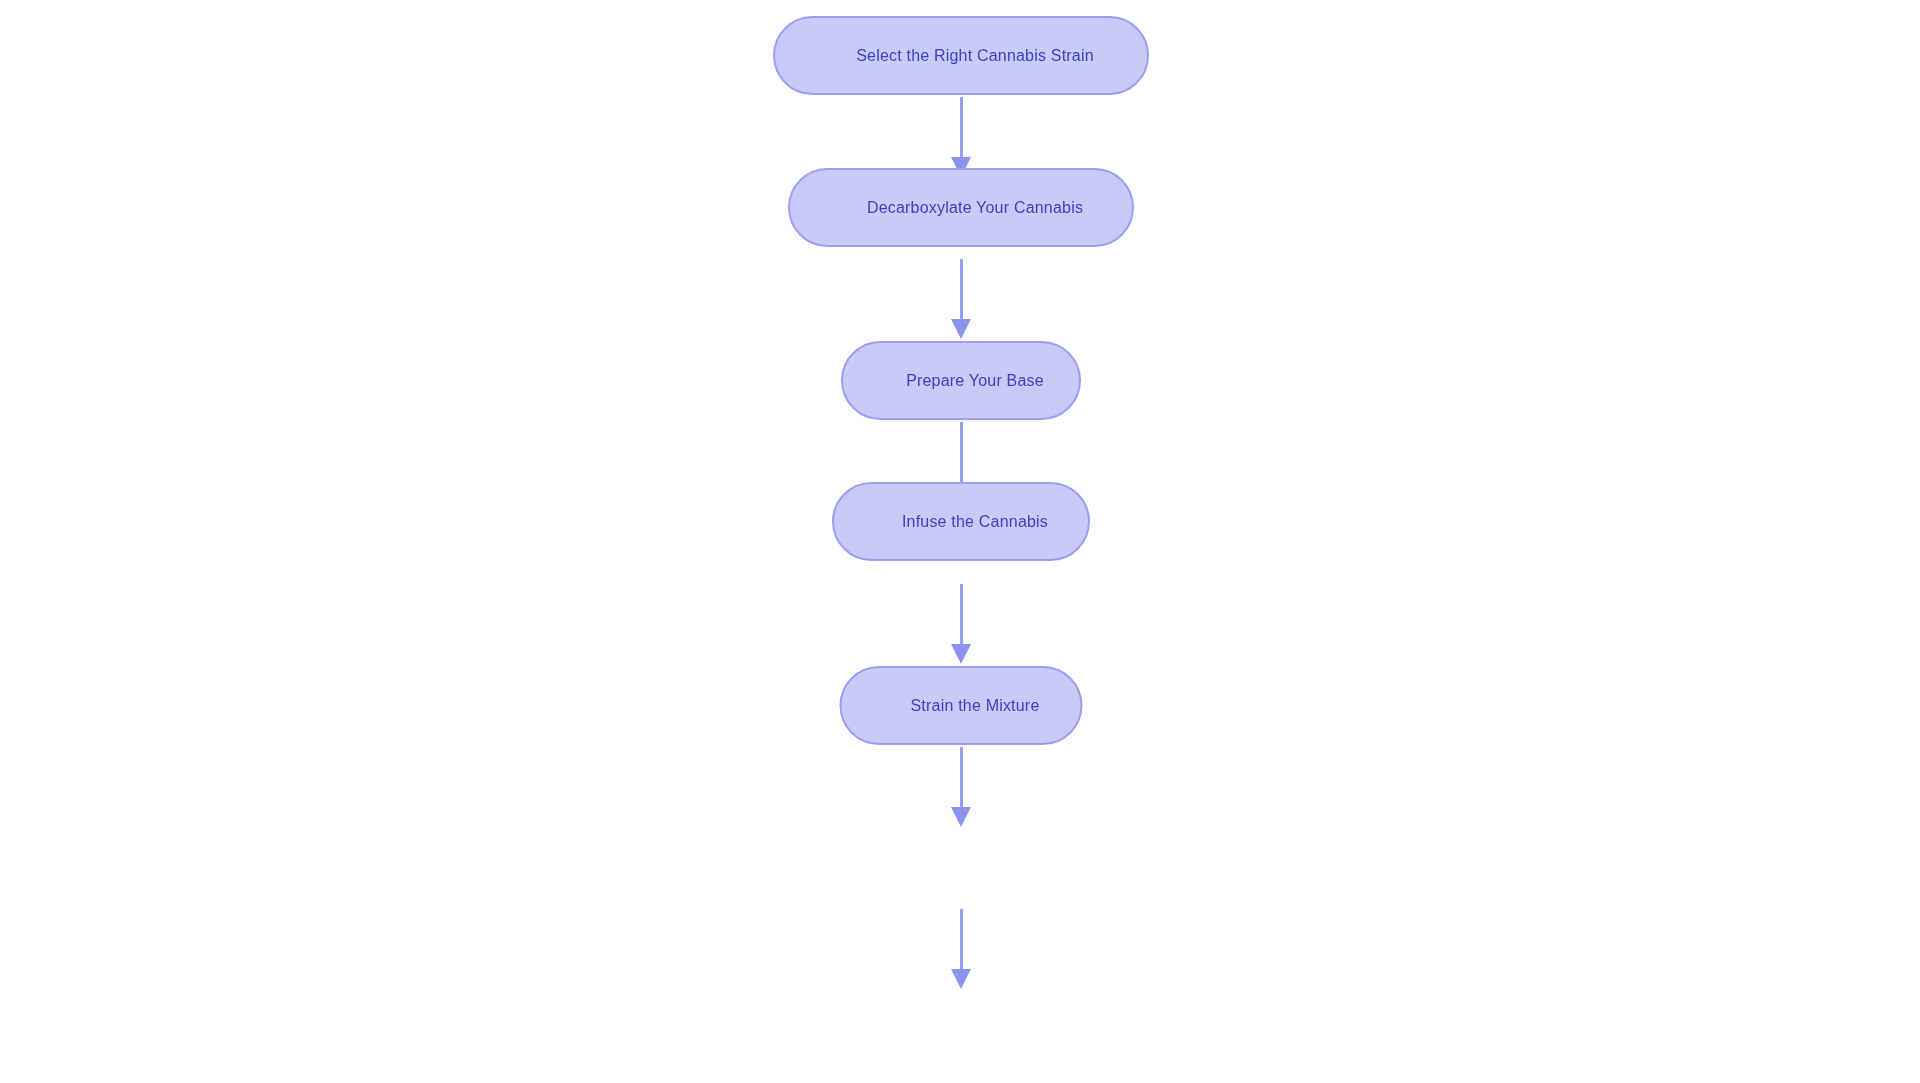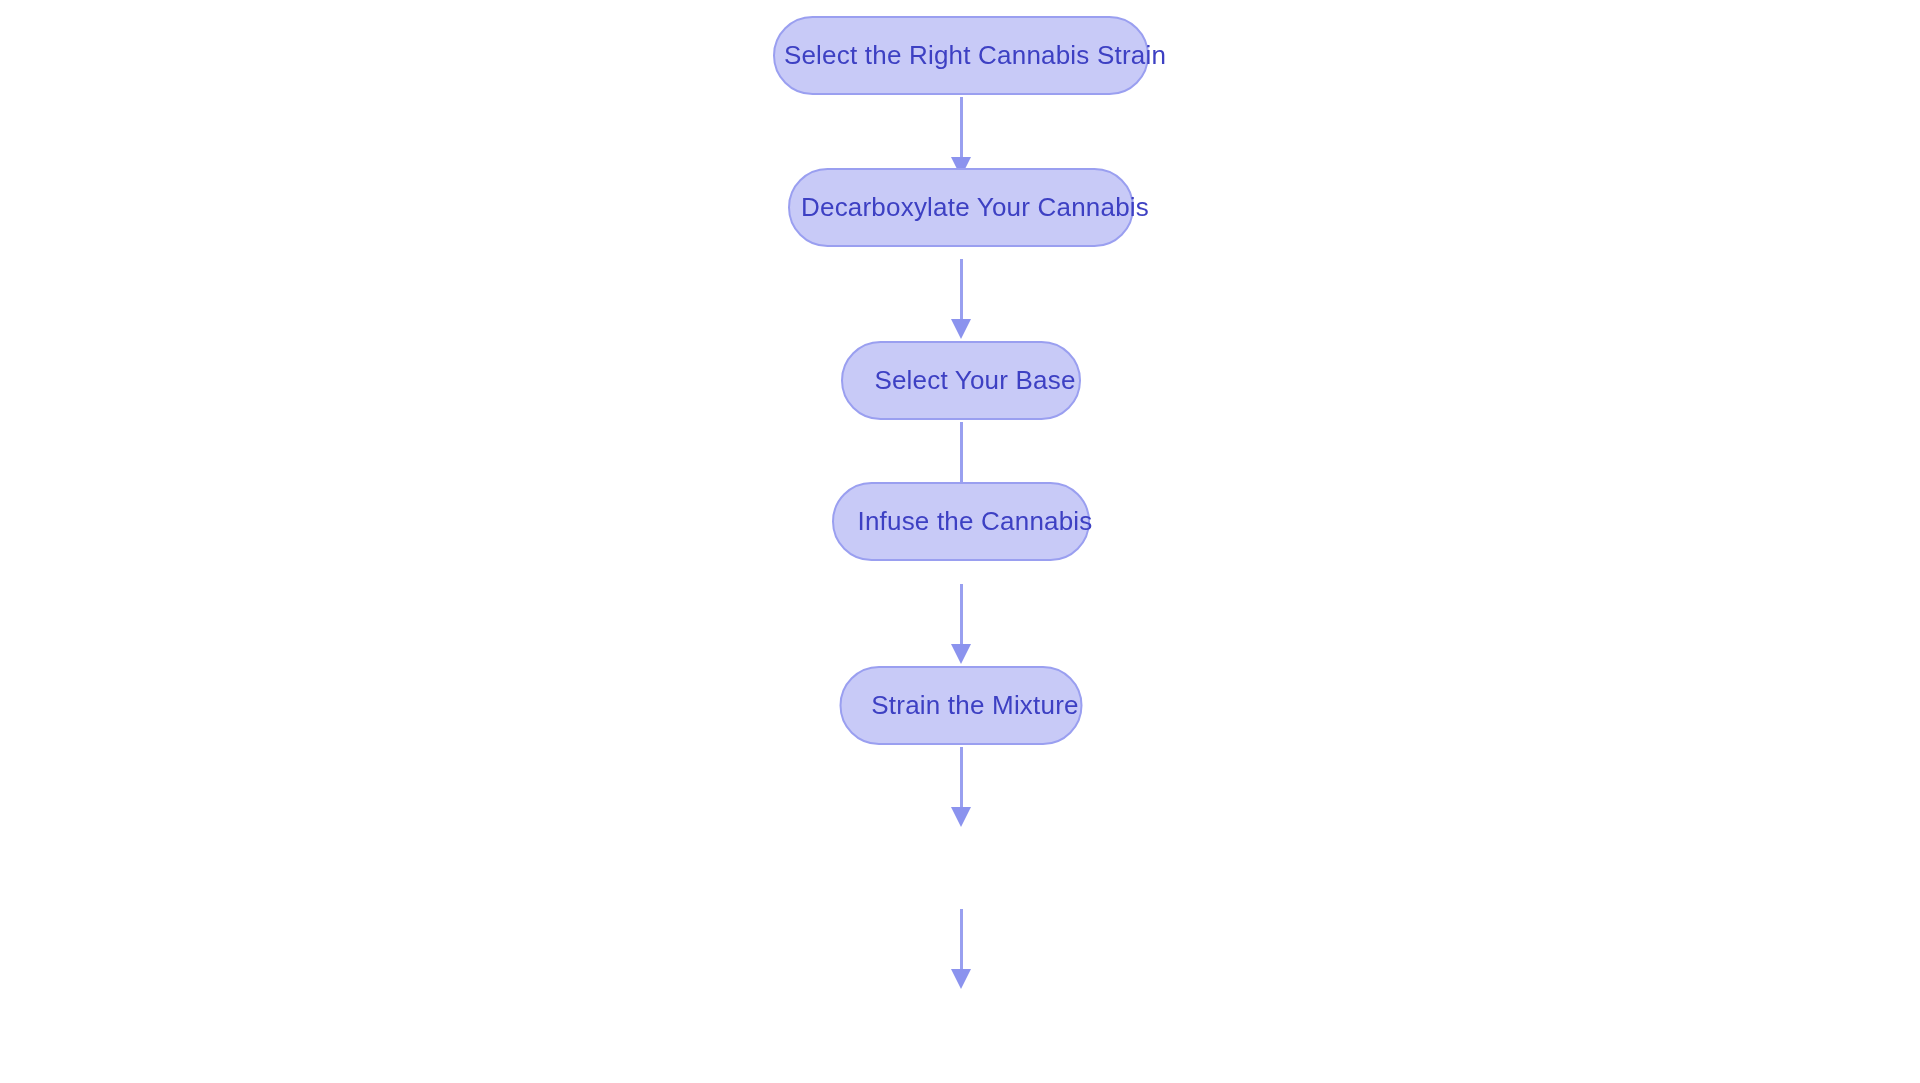--- a/index.html
+++ b/index.html
@@ -27,21 +27,21 @@
     height: 79px;
     border-radius: 40px;
     background: var(--node-fill);
     border: 2px solid var(--node-border);
     display: flex;
     align-items: center;
     justify-content: center;
     white-space: nowrap;
   }
   .flow-node .label {
-    font-size: 26px;
+    font-size: 16px;
     letter-spacing: 0.2px;
     color: var(--node-text);
     margin-left: 28px;
   }
   .n1 { top: 16px;  width: 376px; }
   .n2 { top: 168px; width: 346px; }
   .n3 { top: 341px; width: 240px; }
   .n4 { top: 482px; width: 258px; }
   .n5 { top: 666px; width: 243px; }
   .n6 { top: 828px; width: 306px; }
@@ -93,21 +93,21 @@
   <div class="flow-node n2">
     <span class="label">Decarboxylate Your Cannabis</span>
   </div>
 
   <div class="connector a2">
     <div class="arrow-line"></div>
     <div class="arrow-head"></div>
   </div>
 
   <div class="flow-node n3">
-    <span class="label">Select Your Base</span>
+    <span class="label">Prepare Your Base</span>
   </div>
 
   <div class="connector a3">
     <div class="arrow-line"></div>
     <div class="arrow-head"></div>
   </div>
 
   <div class="flow-node n4">
     <span class="label">Infuse the Cannabis</span>
   </div>

